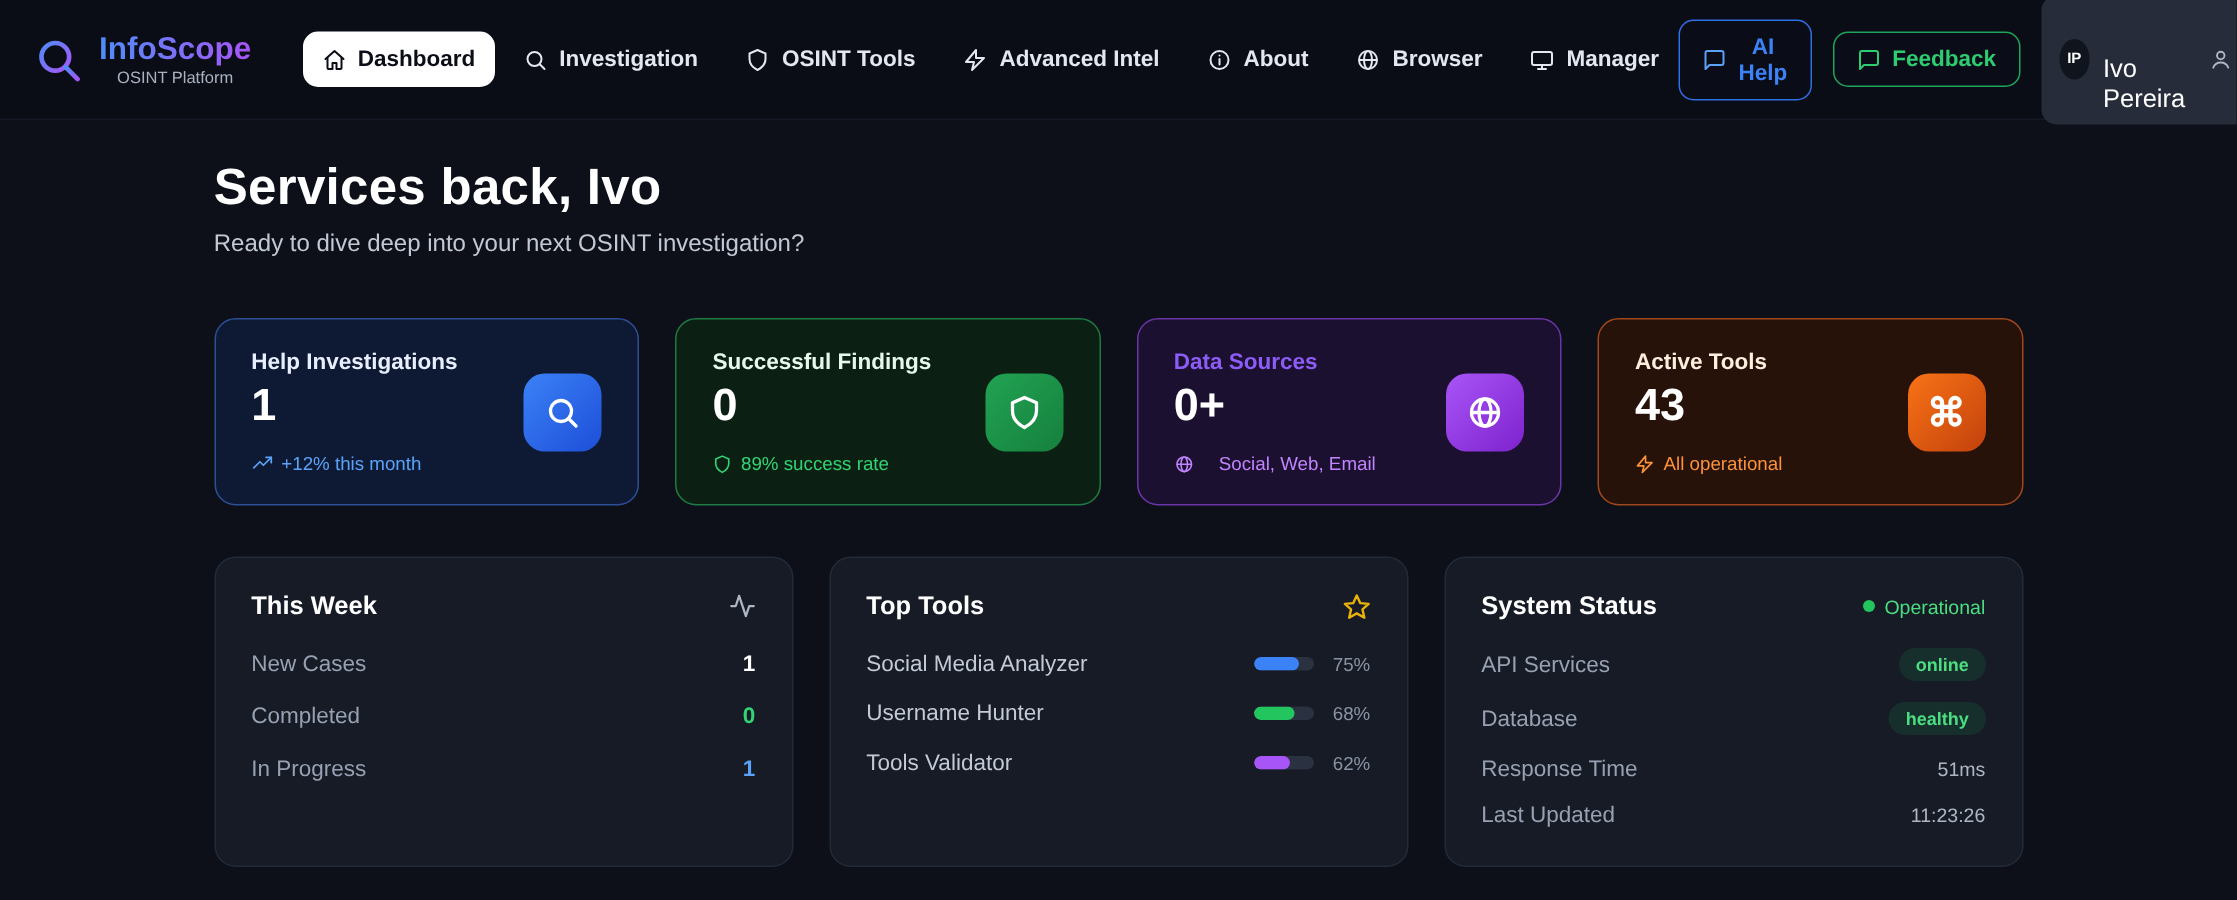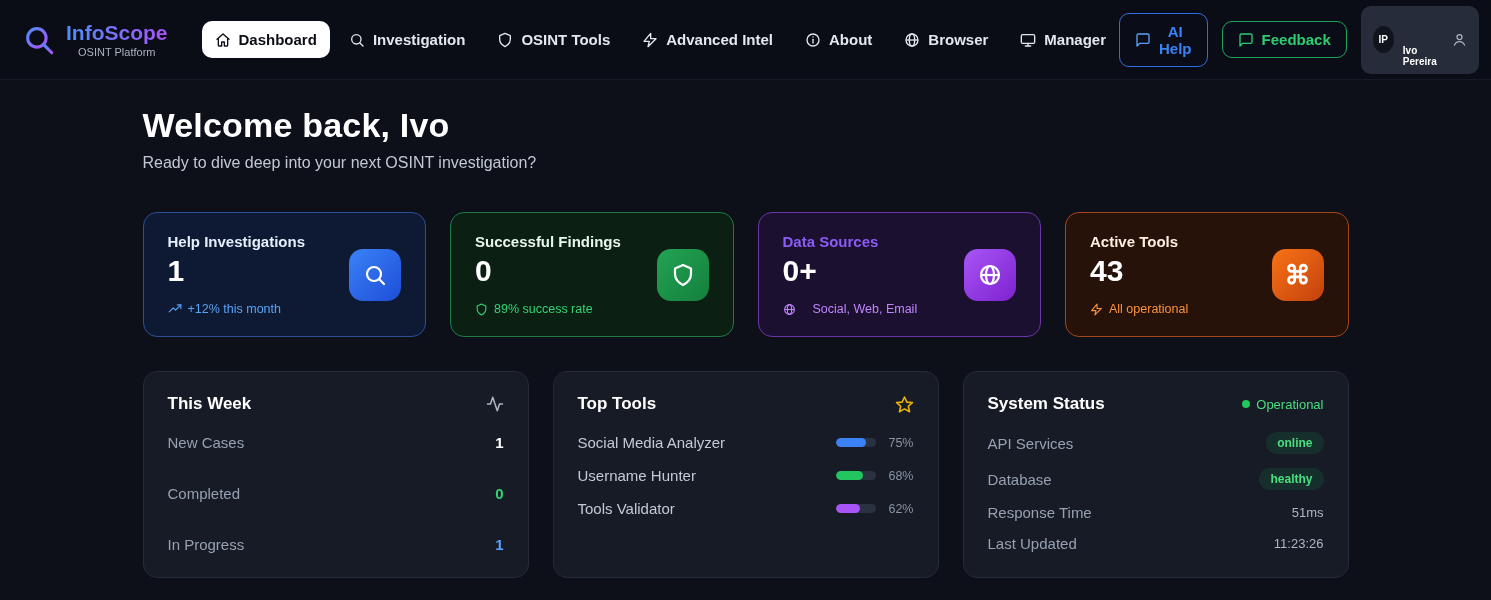--- a/index.html
+++ b/index.html
@@ -48,21 +48,21 @@
 
   .user-chip {
     display:flex; align-items:center; gap:9px; background:#262c3a;
     border-radius:10px; padding:7px 12px; cursor:pointer;
   }
   .avatar {
     width:27px; height:27px; border-radius:50%; background:#10141d;
     display:flex; align-items:center; justify-content:center;
     font-size:10px; font-weight:700; color:#ffffff;
   }
-  .user-name { font-size:10px; font-weight:700; color:#ffffff;margin-top:32px; }
+  .user-name { font-size:17px; font-weight:400; color:#ffffff;margin-top:32px; }
 
   
   .main { width:1206px; margin:0 auto; padding-top:26px; }
   .welcome-title { font-size:34px; font-weight:700; color:#ffffff; letter-spacing:0.2px; }
   .welcome-sub { font-size:16px; color:#c2c9d4; margin-top:9px; }
 
   
   .stats-grid { display:grid; grid-template-columns:repeat(4,1fr); gap:24px; margin-top:40px; }
   .stat-card {
     border-radius:14px; padding:20px 24px; height:125px;
@@ -102,21 +102,21 @@
 
   
   .bottom-grid { display:grid; grid-template-columns:repeat(3,1fr); gap:24px; margin-top:34px; }
   .panel {
     background:#161b26; border:1px solid #232a38; border-radius:14px;
     padding:22px 24px; height:207px;
   }
   .panel-head { display:flex; align-items:center; justify-content:space-between; }
   .panel-title { font-size:17px; font-weight:700; color:#ffffff; }
 
-  .week-rows { margin-top:20px; display:flex; flex-direction:column; gap:34px; }
+  .week-rows { margin-top:20px; display:flex; flex-direction:column; gap:18px; }
   .week-row { display:flex; justify-content:space-between; align-items:center; }
   .week-label { font-size:15px; color:#97a1b2; }
   .week-value { font-size:15px; font-weight:700; }
   .week-value.white { color:#ffffff; }
   .week-value.green { color:#34d374; }
   .week-value.blue  { color:#5aa2f7; }
 
   .tool-rows { margin-top:20px; display:flex; flex-direction:column; gap:16px; }
   .tool-row { display:flex; justify-content:space-between; align-items:center; }
   .tool-label { font-size:15px; color:#c3cad6; }
@@ -256,21 +256,21 @@
             <circle cx="12" cy="8" r="4"></circle>
             <path d="M4 21c1.5-4 5-5.5 8-5.5s6.5 1.5 8 5.5"></path>
           </svg>
       </span>
     </div>
 
   </div>
 </header>
 
 <main class="main">
-  <h1 class="welcome-title">Welcome back, Ivo</h1>
+  <h1 class="welcome-title">Services back, Ivo</h1>
   <p class="welcome-sub">Ready to dive deep into your next OSINT investigation?</p>
 
   <section class="stats-grid">
     <div class="stat-card blue">
       <div class="stat-col">
         <span class="stat-label">Help Investigations</span>
         <span class="stat-value">1</span>
         <span class="stat-note">
           <span>
             <svg width="14" height="14" viewBox="0 0 24 24" fill="none" stroke-width="2" stroke-linecap="round" stroke-linejoin="round">

